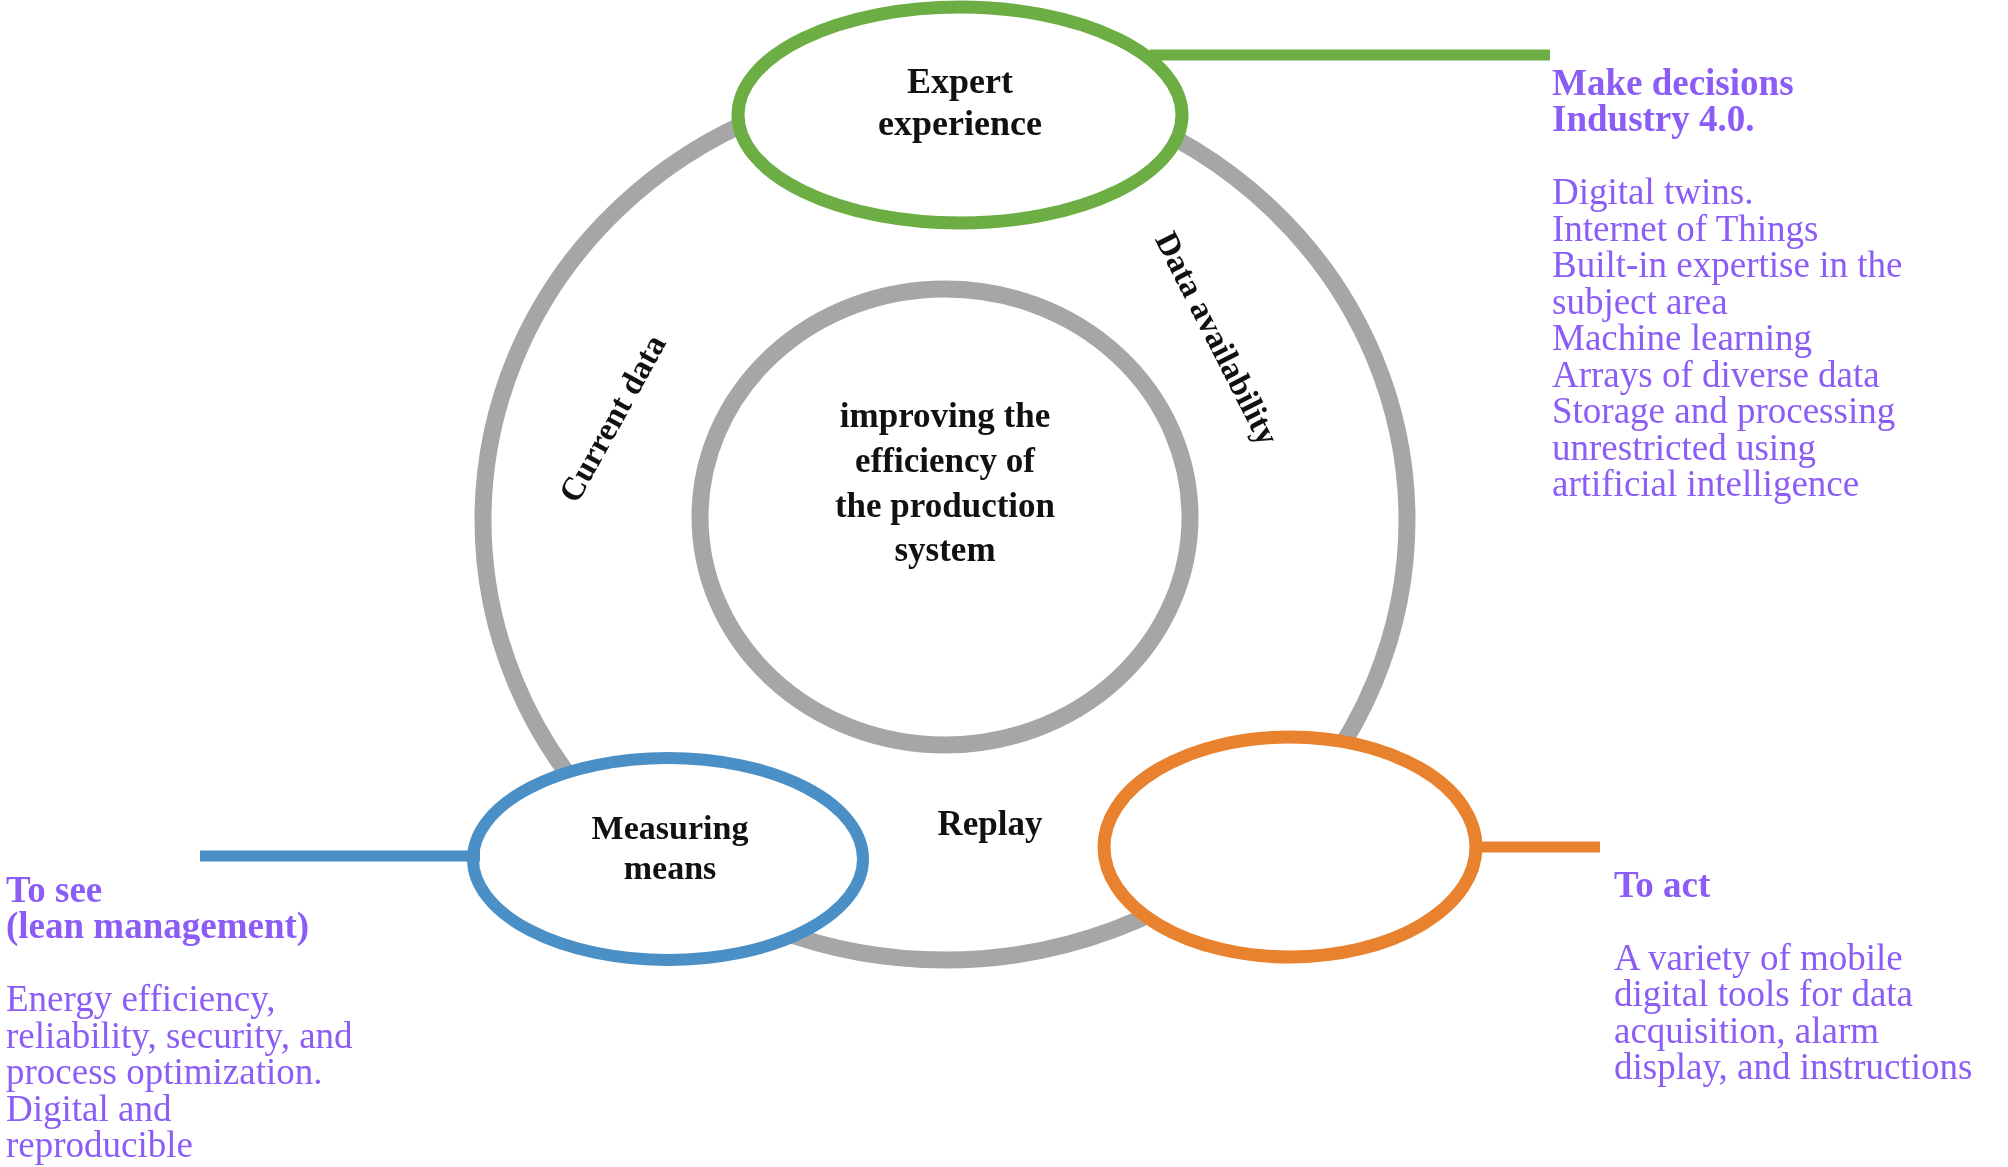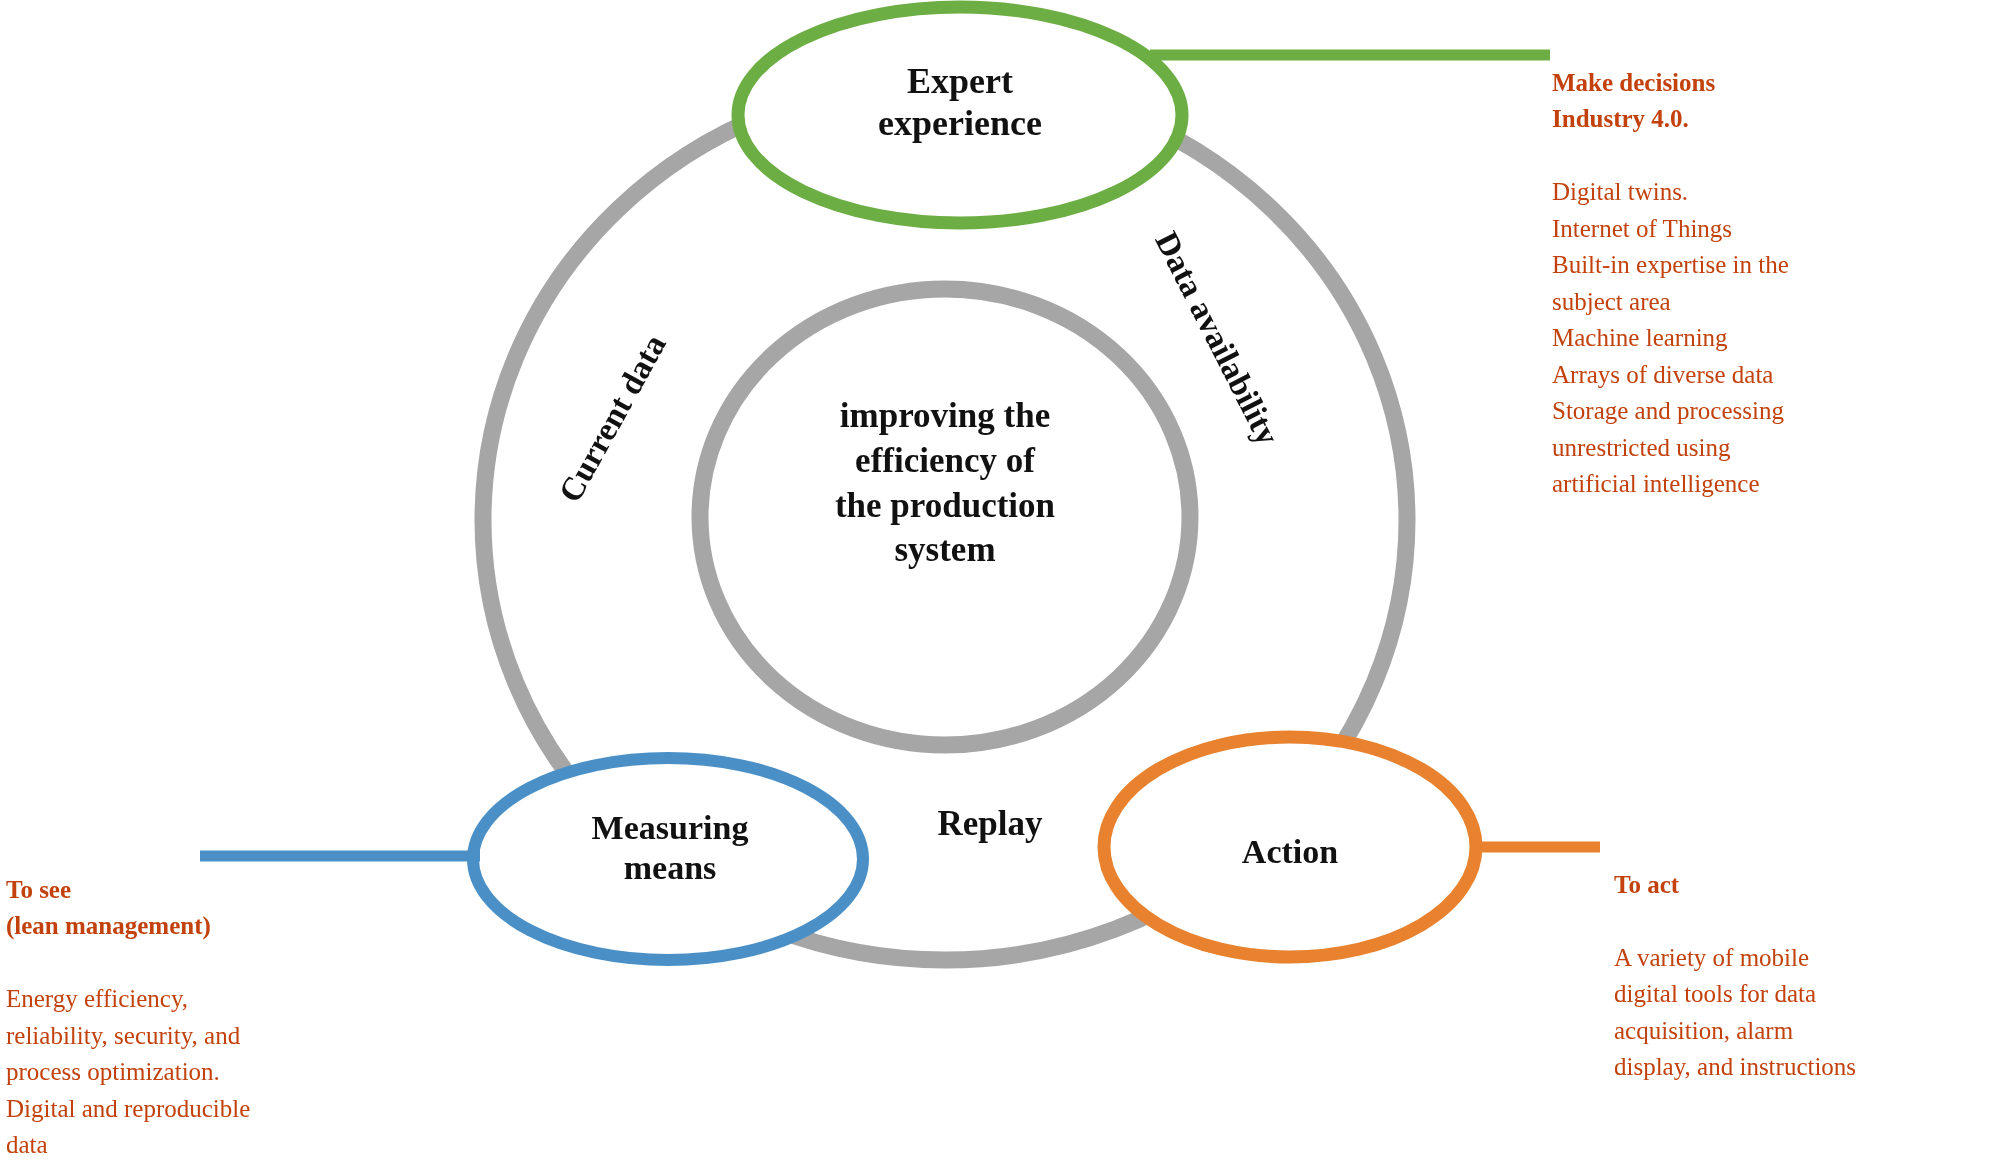--- a/index.html
+++ b/index.html
@@ -21,23 +21,23 @@
     left: 0;
     top: 0;
     width: 2008px;
     height: 1167px;
   }
 
   
   .side-block {
     position: absolute;
     font-family: "Liberation Serif", "DejaVu Serif", serif;
-    font-size: 25px;
+    font-size: 37px;
     line-height: 36.5px;
-    color: #c2410c;
+    color: #8b5cf6;
     white-space: pre-line;
   }
   .side-block .hd {
     font-weight: bold;
     display: block;
   }
   .side-block .bd {
     display: block;
   }
 
@@ -149,21 +149,20 @@
 
     <line x1="1470" y1="847" x2="1600" y2="847" stroke="#E8822E" stroke-width="11"></line>
   </svg>
 
   <div class="node-label" id="label-expert">Expert
 experience</div>
 
   <div class="node-label" id="label-measuring">Measuring
 means</div>
 
-  <div class="node-label" id="label-action">Action</div>
 
   <div class="node-label" id="label-center">improving the
 efficiency of
 the production
 system</div>
 
   <div class="node-label" id="label-replay">Replay</div>
 
   <div class="ring-label" id="label-current-data">Current data</div>
 

